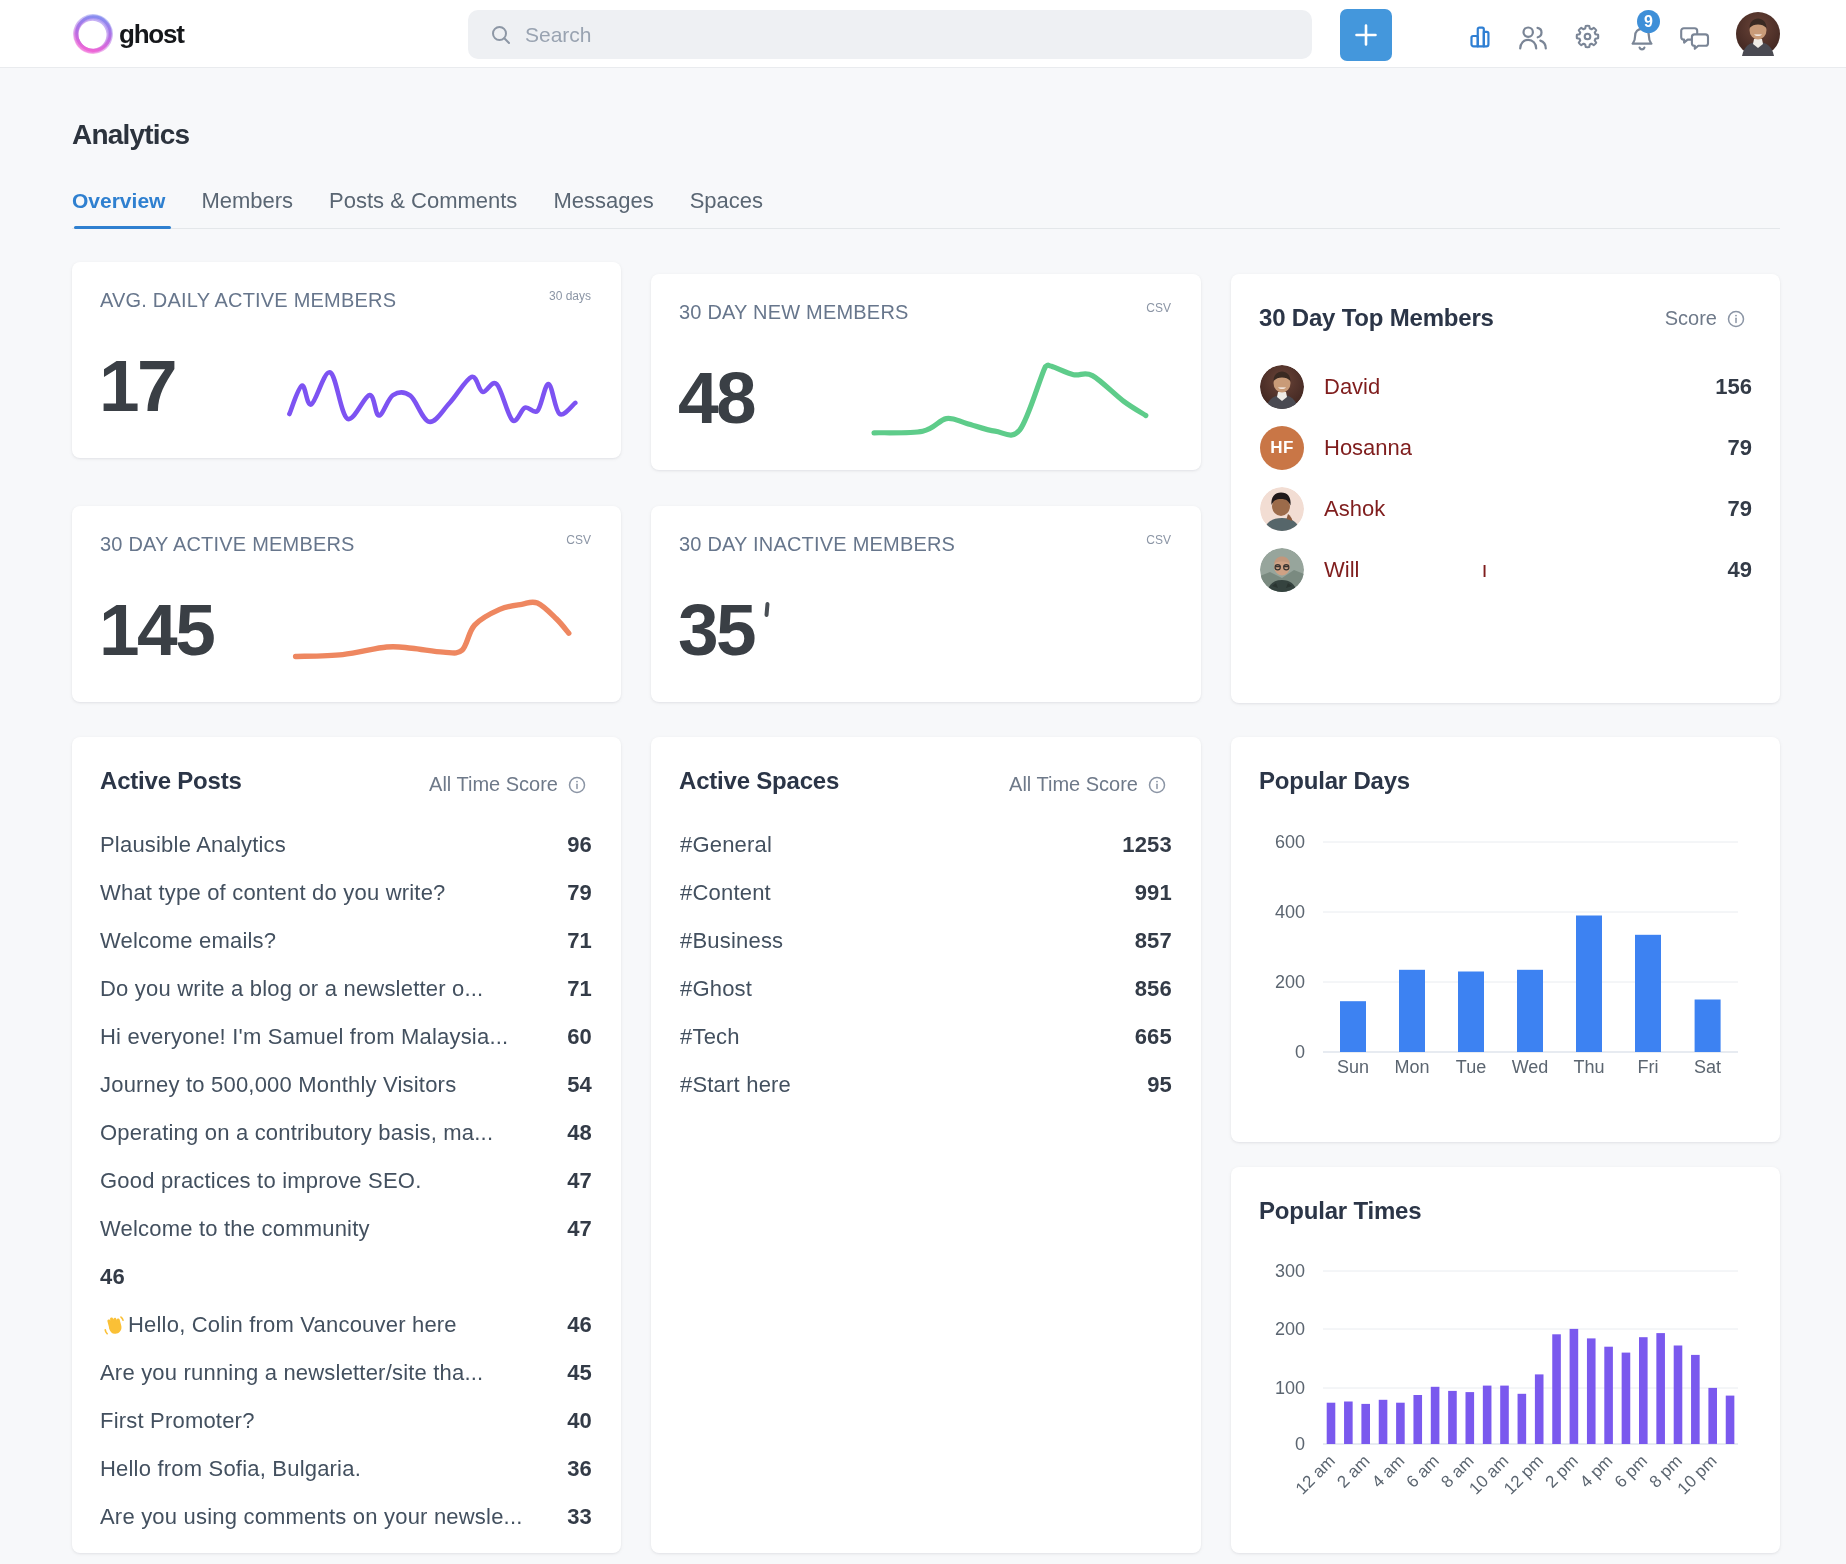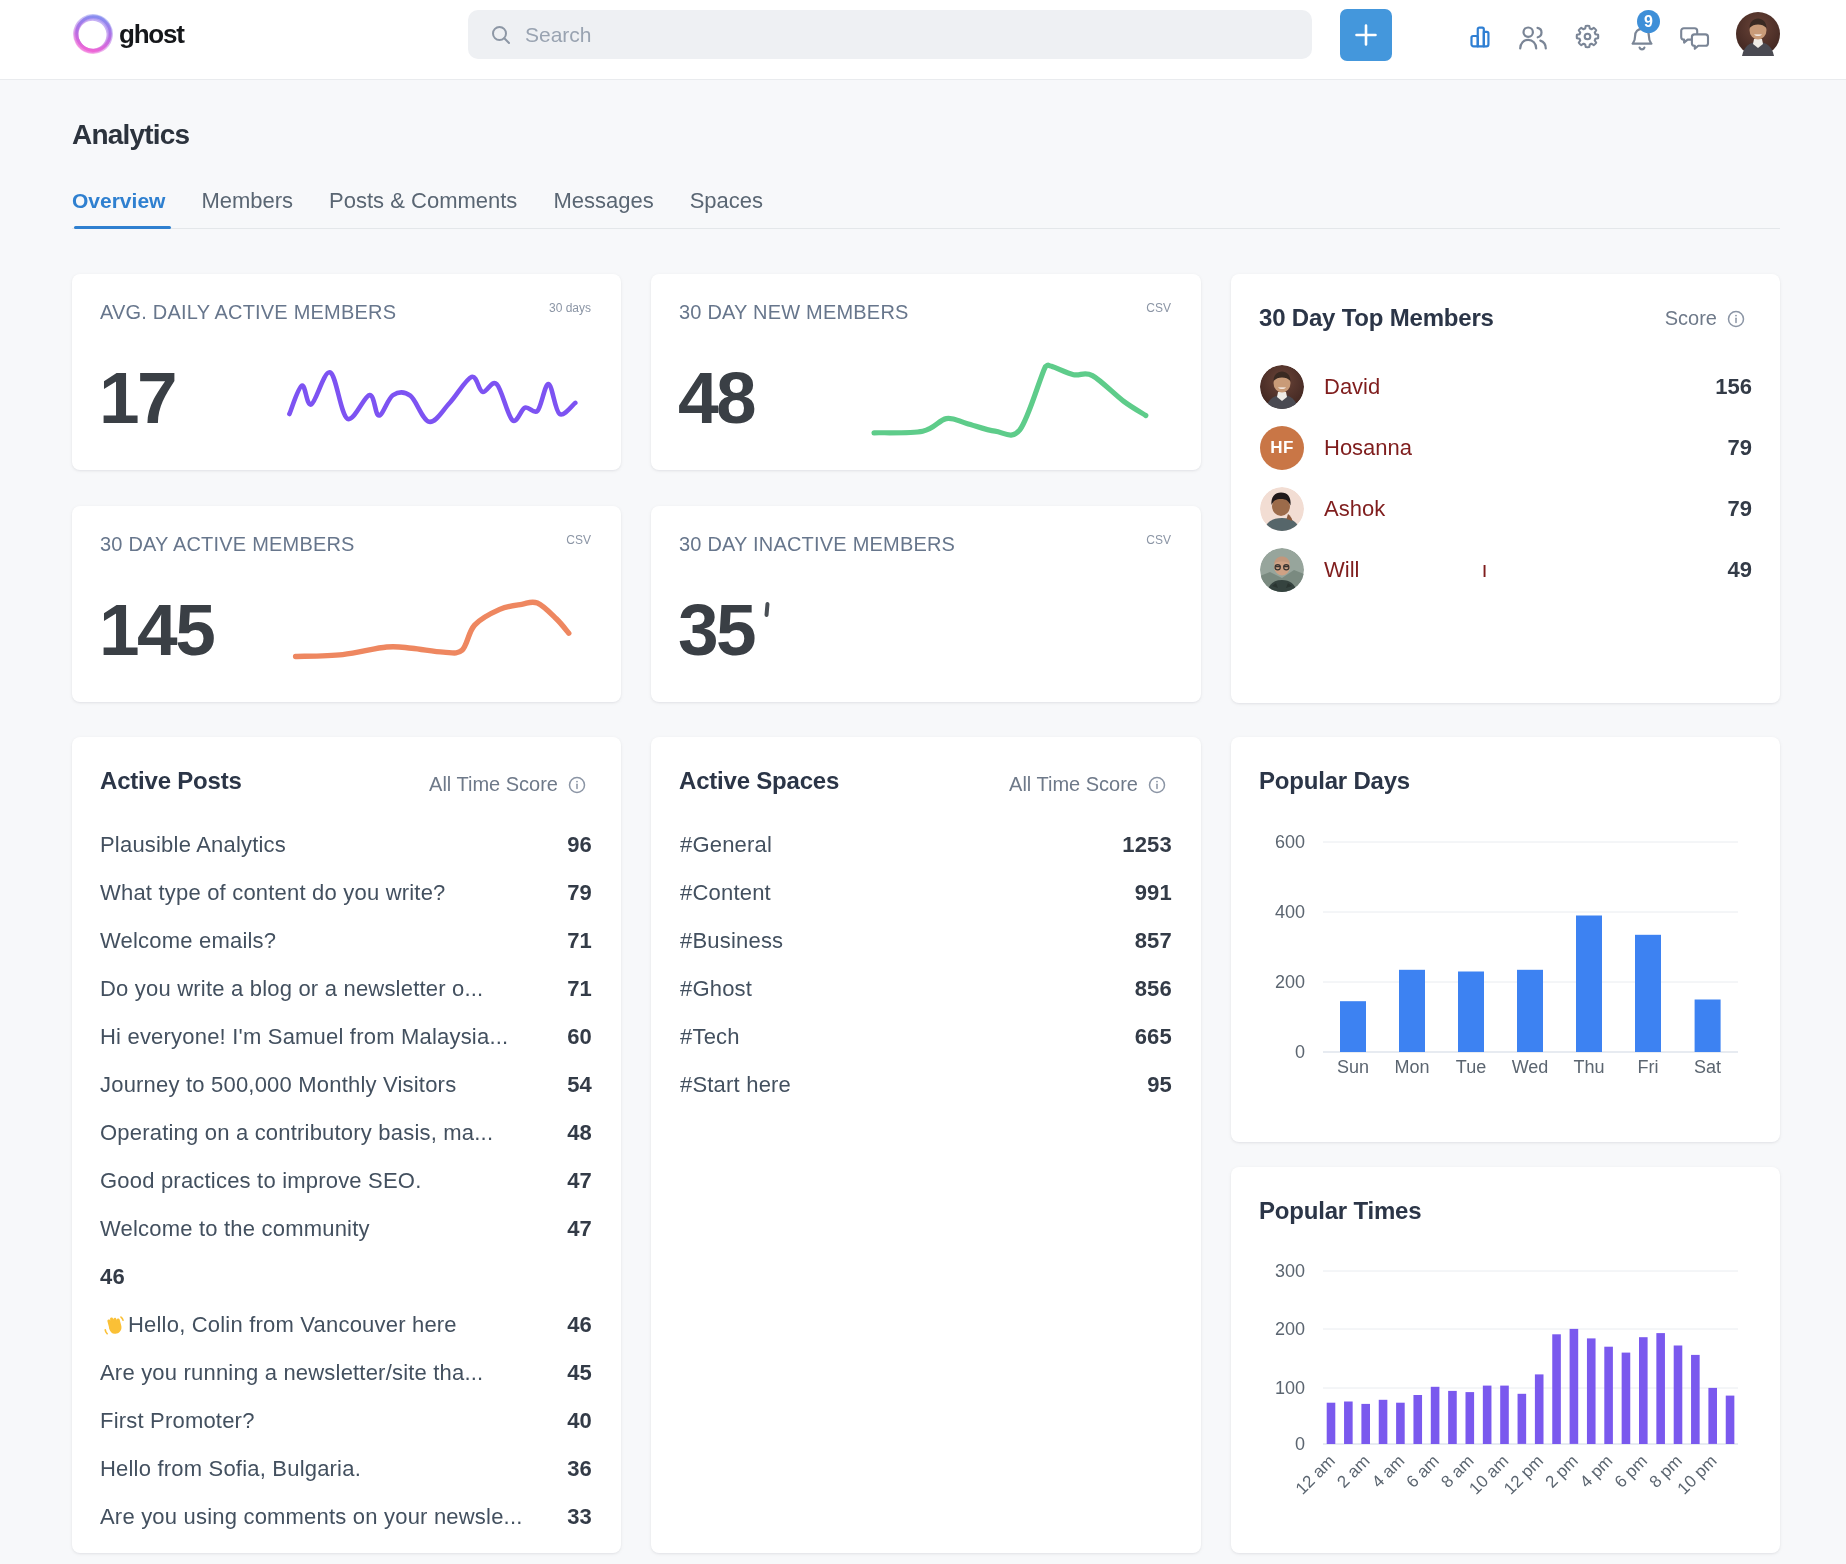--- a/index.html
+++ b/index.html
@@ -1,18 +1,18 @@
 <!DOCTYPE html>
 <html><head>
 <meta charset="utf-8">
 <style>
 * { margin:0; padding:0; box-sizing:border-box; }
 html,body { width:1846px; height:1564px; overflow:hidden; }
 body { font-family:"Liberation Sans", sans-serif; background:#f7f8fa; position:relative; }
-.hdr { position:absolute; left:0; top:0; width:1846px; height:80px; background:#fff; border-bottom:1px solid #e9ebee; z-index:5; }
+.hdr { position:absolute; left:0; top:0; width:1846px; height:68px; background:#fff; border-bottom:1px solid #e9ebee; z-index:5; }
 .logo-txt { position:absolute; left:119px; top:19px; font-size:26px; font-weight:bold; color:#15171a; letter-spacing:-1.2px; }
 .search { position:absolute; left:468px; top:10px; width:844px; height:49px; background:#eef0f3; border-radius:10px; }
 .search-txt { position:absolute; left:57px; top:13px; font-size:21px; color:#99a3b1; }
 .plusbtn { position:absolute; left:1340px; top:9px; width:52px; height:52px; border-radius:7px; background:#4497dc; }
 .card { position:absolute; background:#fff; border-radius:8px; box-shadow:0 1px 2px rgba(16,24,40,.05), 0 1px 4px rgba(16,24,40,.05); }
 .slabel { position:absolute; left:28px; top:27px; font-size:20px; color:#67768c; letter-spacing:0.2px; }
 .srlabel { position:absolute; right:30px; top:27px; font-size:12px; color:#8b95a5; }
 .bignum { position:absolute; left:27px; top:87px; font-size:73px; line-height:73px; font-weight:bold; color:#3a3f45; letter-spacing:-2.5px; }
 .chead { position:absolute; left:28px; top:28px; font-size:24px; line-height:32px; font-weight:bold; color:#2b3547; letter-spacing:-0.2px; }
 .crlabel { position:absolute; right:35px; top:36px; font-size:20px; color:#6e7989; }
@@ -104,21 +104,21 @@
     <ellipse cx="22" cy="18" rx="8.5" ry="9.5" fill="#c99b78"></ellipse>
     <path d="M13.5 16c0-6 4-9.5 8.5-9.5s8.5 3.5 8.5 9.5c-2.5-2.5-5-3.5-8.5-3.5s-6 1-8.5 3.5z" fill="#3a2a22"></path>
     <path d="M18 22.5c1.2 1.8 6.8 1.8 8 0z" fill="#fff"></path>
   </svg>
 </div>
 <h1>Analytics</h1>
 <div class="tabs"><span class="act">Overview</span><span>Members</span><span>Posts &amp; Comments</span><span>Messages</span><span>Spaces</span></div>
 <div class="tabline"></div>
 <div class="tabul"></div>
 
-<div class="card" style="left:72px;top:274px;width:549px;height:196px">
+<div class="card" style="left:72px;top:262px;width:549px;height:196px">
   <div class="slabel">AVG. DAILY ACTIVE MEMBERS</div>
   <div class="srlabel">30 days</div>
   <div class="bignum">17</div>
 </div>
 <div class="card" style="left:651px;top:274px;width:550px;height:196px">
   <div class="slabel">30 DAY NEW MEMBERS</div>
   <div class="srlabel">CSV</div>
   <div class="bignum">48</div>
 </div>
 <div class="card" style="left:72px;top:506px;width:549px;height:196px">

